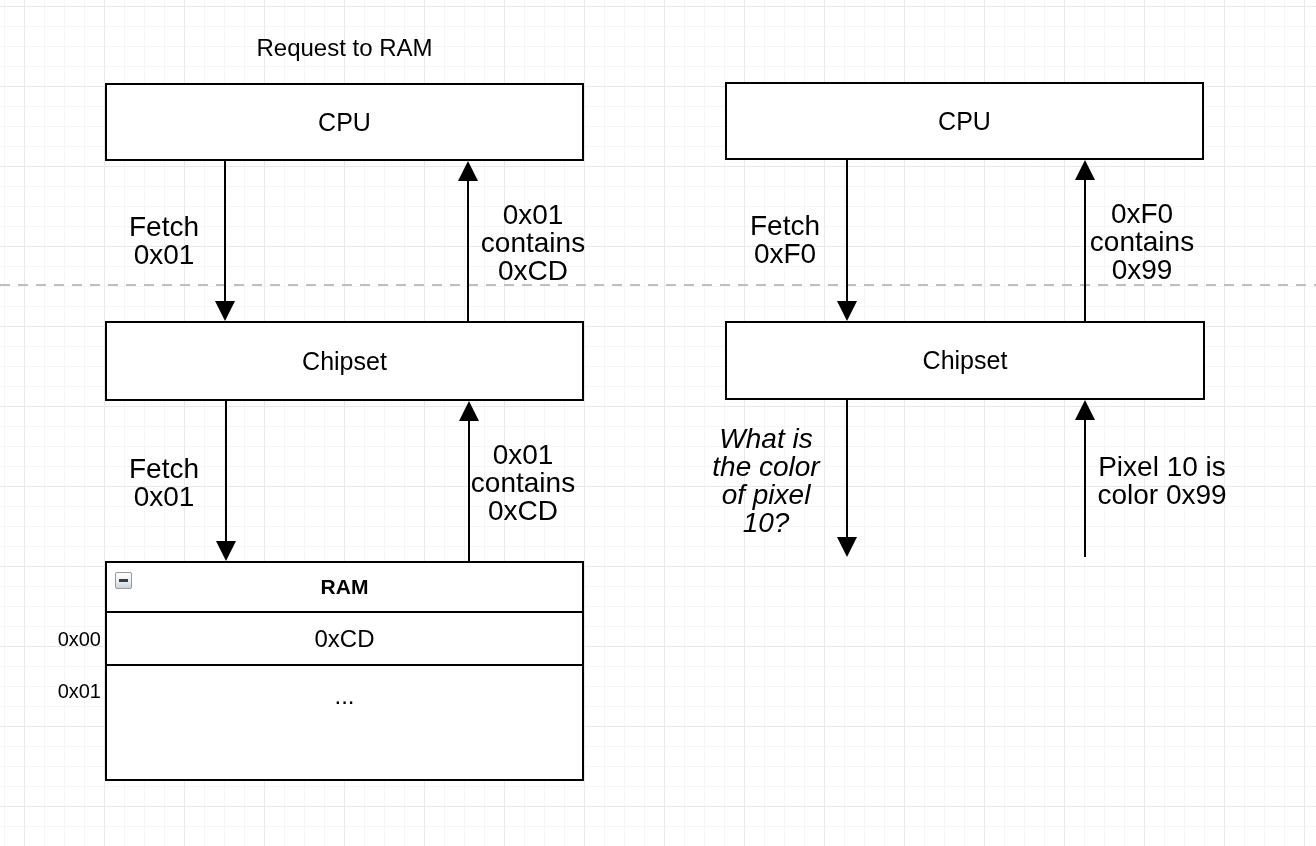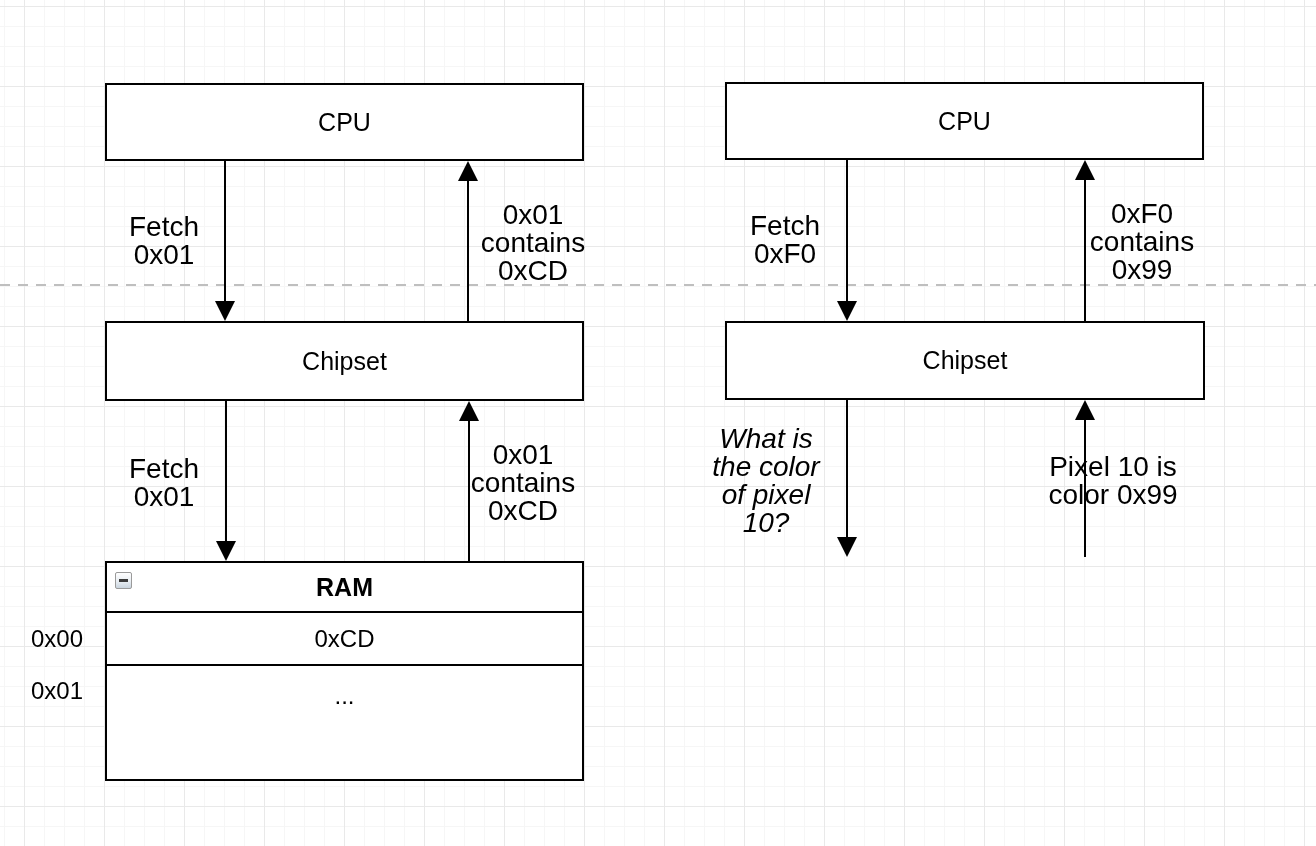--- a/index.html
+++ b/index.html
@@ -54,51 +54,52 @@
     font-size: 28px; line-height: 28px; white-space: pre-line;
   }
 
   .ram {
     position: absolute; left: 105px; top: 561px; width: 479px; height: 220px;
     border: 2px solid #000; background: #fff;
   }
   .ram-header {
     position: relative; height: 50px; border-bottom: 2px solid #000;
     display: flex; align-items: center; justify-content: center;
-    font-size: 25px; font-weight: bold;
+    font-size: 21px; font-weight: bold;
   }
   .ram-row {
     display: flex; align-items: center; justify-content: center;
     font-size: 24px; border-bottom: 2px solid #000;
   }
   .ram-row.r1 { height: 51px; }
   .ram-row.r2 { height: 53px; }
   .ram-row.r3 { height: 60px; border-bottom: none; }
 
   .collapse-btn {
     position: absolute; left: 8px; top: 9px; width: 17px; height: 17px;
     border: 1px solid #9a9a9a; border-radius: 2px;
     background: linear-gradient(180deg, #fefefe 0%, #e9eef3 55%, #c9d4de 100%);
     display: flex; align-items: center; justify-content: center;
     cursor: pointer;
   }
   .collapse-btn .minus { width: 9px; height: 3px; background: #3b3b3b; }
 
   .addr {
-    position: absolute; width: 70px; text-align: left;
-    font-size: 24px; line-height: 28px;
+    position: absolute; width: 70px; text-align: right;
+    font-size: 20px; line-height: 28px;
   }
 </style>
 </head>
 <body>
 
 <div class="canvas">
 
   <div class="dashed-sep"></div>
 
+  <div class="title" style="left:105px; top:34px; width:479px;">Request to RAM</div>
 
   <div class="box" style="left:105px; top:83px; width:479px; height:78px;">
     <span>CPU</span>
   </div>
 
   <div class="stem" style="left:224px; top:161px; height:142px;"></div>
   <div class="head-down" style="left:215px; top:301px;"></div>
   <div class="lbl" style="left:114px; top:213px; width:100px;">Fetch
 0x01</div>
 
@@ -163,17 +164,17 @@
 
   <div class="stem" style="left:846px; top:400px; height:139px;"></div>
   <div class="head-down" style="left:837px; top:537px;"></div>
   <div class="lbl" style="left:691px; top:425px; width:150px;font-style:italic;">What is
 the color
 of pixel
 10?</div>
 
   <div class="stem" style="left:1084px; top:418px; height:139px;"></div>
   <div class="head-up" style="left:1075px; top:400px;"></div>
-  <div class="lbl" style="left:1023px; top:453px; width:180px;">Pixel 10 is
+  <div class="lbl" style="left:1072px; top:453px; width:180px;">Pixel 10 is
 color 0x99</div>
 
 
 </div>
 
 </body></html>

